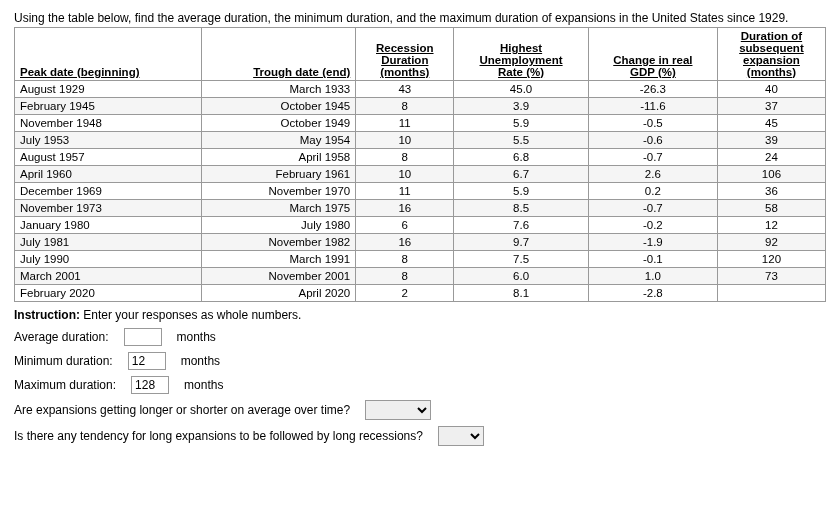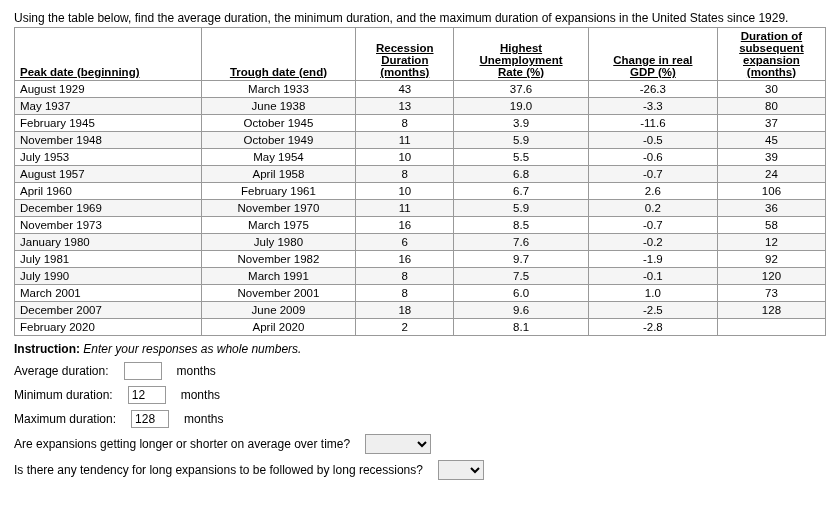--- a/index.html
+++ b/index.html
@@ -30,41 +30,40 @@
     th {
       background: #fff;
       font-weight: bold;
       vertical-align: bottom;
       text-decoration: underline;
     }
     td:first-child, th:first-child {
       text-align: left;
     }
     td:nth-child(2), th:nth-child(2) {
-      text-align: center;
+      text-align: right;
     }
     tr:nth-child(even) td {
       background: #f5f5f5;
     }
     tr:nth-child(odd) td {
       background: #fff;
     }
     thead th {
       background: #fff;
     }
     .instruction {
       margin-top: 6px;
       font-size: 12px;
     }
     .instruction span.label {
       color: #000;
       font-weight: bold;
     }
     .instruction span.italic {
-      font-style: italic;
       color: #000;
     }
     .form-row {
       display: flex;
       align-items: center;
       margin-top: 6px;
       font-size: 12px;
       gap: 15px;
     }
     .form-row input[type="text"] {
@@ -95,31 +94,23 @@
       <th>Highest<br>Unemployment<br>Rate (%)</th>
       <th>Change in real<br>GDP (%)</th>
       <th>Duration of<br>subsequent<br>expansion<br>(months)</th>
     </tr>
   </thead>
   <tbody id="table-body">
   <tr>
         <td>August 1929</td>
         <td>March 1933</td>
         <td>43</td>
-        <td>37.6</td>
+        <td>45.0</td>
         <td>-26.3</td>
-        <td>30</td>
-      </tr>
-      <tr>
-        <td>May 1937</td>
-        <td>June 1938</td>
-        <td>13</td>
-        <td>19.0</td>
-        <td>-3.3</td>
-        <td>80</td>
+        <td>40</td>
       </tr>
       <tr>
         <td>February 1945</td>
         <td>October 1945</td>
         <td>8</td>
         <td>3.9</td>
         <td>-11.6</td>
         <td>37</td>
       </tr>
       <tr>
@@ -196,28 +187,20 @@
       </tr>
       <tr>
         <td>March 2001</td>
         <td>November 2001</td>
         <td>8</td>
         <td>6.0</td>
         <td>1.0</td>
         <td>73</td>
       </tr>
       <tr>
-        <td>December 2007</td>
-        <td>June 2009</td>
-        <td>18</td>
-        <td>9.6</td>
-        <td>-2.5</td>
-        <td>128</td>
-      </tr>
-      <tr>
         <td>February 2020</td>
         <td>April 2020</td>
         <td>2</td>
         <td>8.1</td>
         <td>-2.8</td>
         <td></td>
       </tr>
     </tbody>
 </table>
 

